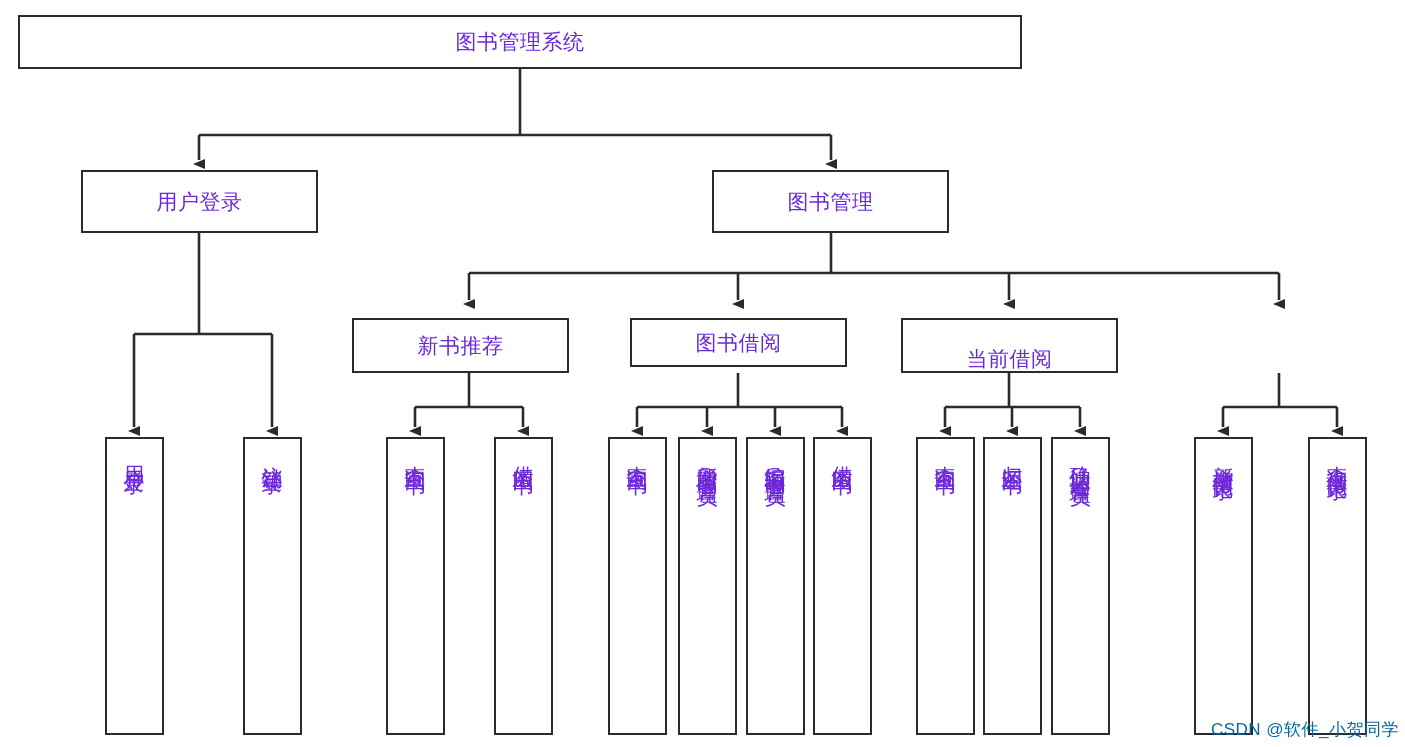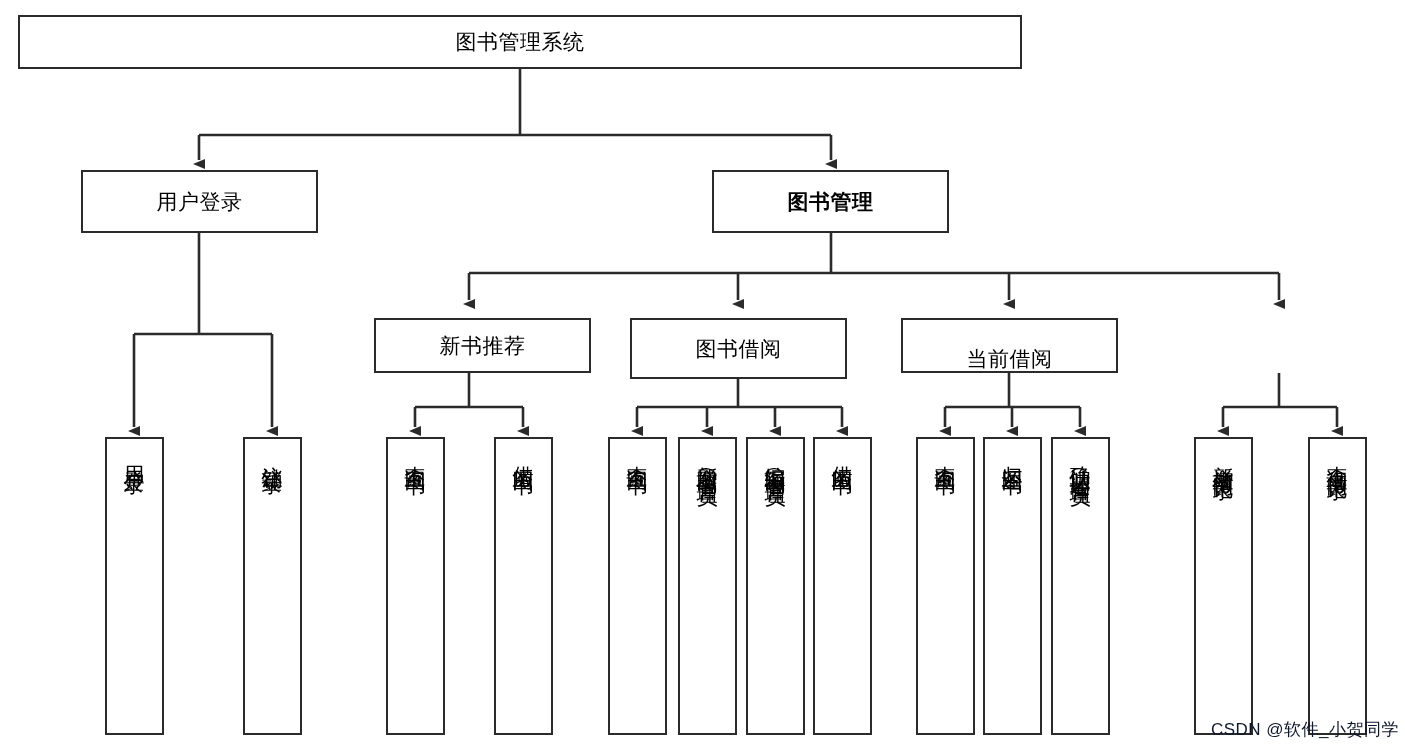--- a/index.html
+++ b/index.html
@@ -26,21 +26,21 @@
     pointer-events: none;
   }
   .node {
     position: absolute;
     box-sizing: border-box;
     background: #ffffff;
     border: 2px solid #2b2b2b;
     display: flex;
     align-items: center;
     justify-content: center;
-    color: #000000;
+    color: #6d28d9;
   }
   .node .label {
     display: block;
     text-align: center;
     line-height: 1.12;
     white-space: nowrap;
   }
   .node.horiz .label {
     font-size: 21px;
     letter-spacing: 0.5px;
@@ -61,21 +61,21 @@
     font-size: 21px;
     line-height: 1;
     letter-spacing: 3px;
     white-space: nowrap;
   }
   .watermark {
     position: absolute;
     right: 6px;
     bottom: 6px;
     font-size: 17px;
-    color: #0f172a;
+    color: #0369a1;
     letter-spacing: 0.5px;
     white-space: nowrap;
     margin-top: 8px;
   }
 </style>
 </head>
 <body>
 
 <div id="canvas">
 
@@ -129,28 +129,28 @@
     </g>
   </svg>
 
   <div class="node root horiz" style="left:18px; top:15px; width:1004px; height:54px;">
     <span class="label">图书管理系统</span>
   </div>
 
   <div class="node horiz" style="left:81px; top:170px; width:237px; height:63px;">
     <span class="label">用户登录</span>
   </div>
-  <div class="node horiz" style="left:712px; top:170px; width:237px; height:63px;font-weight:bold;">
+  <div class="node horiz" style="left:712px; top:170px; width:237px; height:63px;">
     <span class="label">图书管理</span>
   </div>
 
-  <div class="node horiz" style="left:374px; top:318px; width:217px; height:55px;">
+  <div class="node horiz" style="left:352px; top:318px; width:217px; height:55px;">
     <span class="label">新书推荐</span>
   </div>
-  <div class="node horiz" style="left:630px; top:318px; width:217px; height:61px;">
+  <div class="node horiz" style="left:630px; top:318px; width:217px; height:49px;">
     <span class="label">图书借阅</span>
   </div>
   <div class="node horiz" style="left:901px; top:318px; width:217px; height:55px;align-items:flex-end;">
     <span class="label">当前借阅</span>
   </div>
 
   <div class="node vert" style="left:105px; top:437px; width:59px; height:298px;">
     <span class="label">用户登录</span>
   </div>
   <div class="node vert" style="left:243px; top:437px; width:59px; height:298px;">

